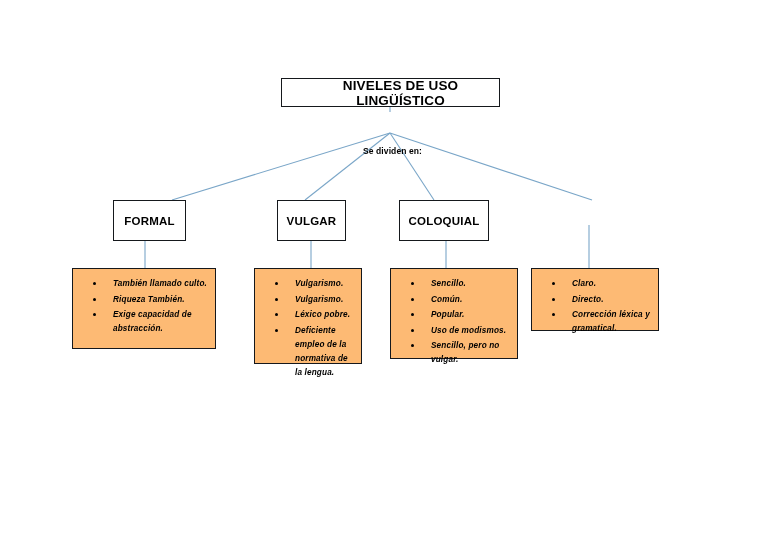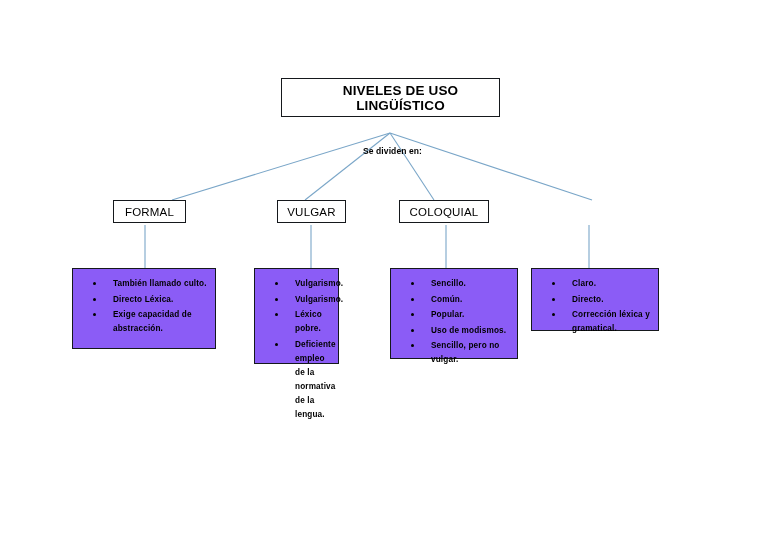--- a/index.html
+++ b/index.html
@@ -36,30 +36,30 @@
     background: #ffffff;
     display: flex;
     align-items: center;
     justify-content: center;
     text-align: center;
   }
   .title-box {
     left: 281px;
     top: 78px;
     width: 219px;
-    height: 39px;
+    height: 29px;
     font-size: 13.5px;
     font-weight: bold;
     letter-spacing: 0.15px;
     padding-left: 20px;
   }
   .level-box {
-    height: 23px;
+    height: 41px;
     font-size: 11.5px;
-    font-weight: normal;
+    font-weight: bold;
     letter-spacing: 0.2px;
   }
   .lvl-formal  { left: 113px; top: 200px; width: 73px; }
   .lvl-vulgar  { left: 277px; top: 200px; width: 69px; }
   .lvl-coloq   { left: 399px; top: 200px; width: 90px; }
   .lvl-estand  { left: 547px; top: 200px; width: 82px; }
 
   .edge-label {
     position: absolute;
     font-size: 8.5px;
@@ -76,25 +76,26 @@
   }
   .label-es-1 { left: 133px; top: 240px; }
   .label-es-2 { left: 301px; top: 240px; }
   .label-es-3 { left: 434px; top: 240px; }
   .label-es-4 { left: 580px; top: 240px; }
 
   .list-box {
     position: absolute;
     box-sizing: border-box;
     border: 1.4px solid #15181c;
-    background: #8b5cf6;
+    background: #fdba74;
     padding: 8px 6px 20px 8px;
+    font-style: italic;
   }
   .lb-formal { left: 72px;  top: 268px; width: 144px; height: 81px; }
-  .lb-vulgar { left: 254px; top: 268px; width: 85px; height: 96px; }
+  .lb-vulgar { left: 254px; top: 268px; width: 108px; height: 96px; }
   .lb-coloq  { left: 390px; top: 268px; width: 128px; height: 91px; }
   .lb-estand { left: 531px; top: 268px; width: 128px; height: 63px; }
 
   ul.bullets {
     margin: 0;
     padding: 0;
     list-style: none;
   }
   ul.bullets li {
     position: relative;
@@ -153,21 +154,21 @@
   </div>
 
   <div class="edge-label label-es-1">es</div>
   <div class="edge-label label-es-2">es</div>
   <div class="edge-label label-es-3">es</div>
   <div class="edge-label label-es-4">es</div>
 
   <div class="list-box lb-formal">
     <ul class="bullets">
         <li>También llamado culto.</li>
-        <li>Directo Léxica.</li>
+        <li>Riqueza También.</li>
         <li>Exige capacidad de abstracción.</li>
       </ul>
   </div>
   <div class="list-box lb-vulgar">
     <ul class="bullets">
         <li>Vulgarismo.</li>
         <li>Vulgarismo.</li>
         <li>Léxico pobre.</li>
         <li>Deficiente empleo de la normativa de la lengua.</li>
       </ul>

